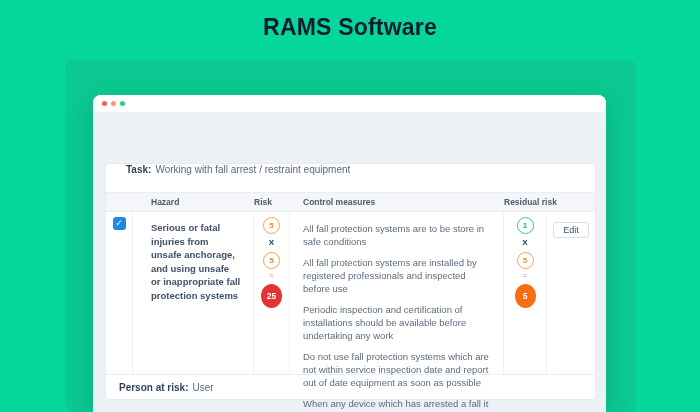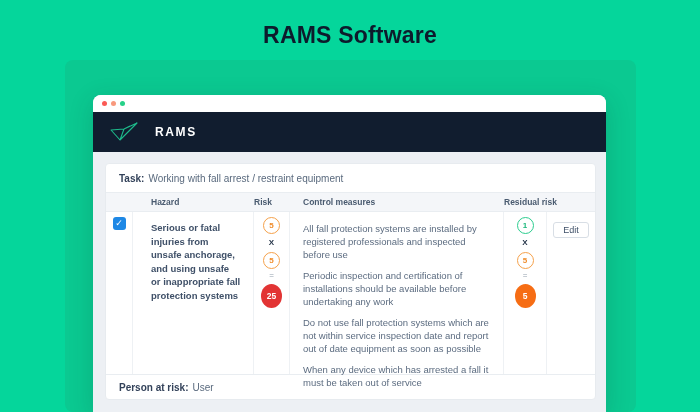--- a/index.html
+++ b/index.html
@@ -1,40 +1,40 @@
 <!DOCTYPE html>
 <html><head>
 <meta charset="utf-8">
 <style>
   * { margin:0; padding:0; box-sizing:border-box; }
   html,body { width:700px; height:412px; overflow:hidden; }
   body { font-family:"Liberation Sans", sans-serif; background:#05d69b; position:relative; }
 
-  .page-title { position:absolute; top:22px; left:0; width:700px; text-align:center;
+  .page-title { position:absolute; top:14px; left:0; width:700px; text-align:center;
     font-size:23px; font-weight:bold; color:#0d1b2c; letter-spacing:.2px; }
 
   .backdrop-panel { position:absolute; left:65px; top:60px; width:571px; height:352px;
     background:#0bc991; border-radius:8px; }
 
   .window { position:absolute; left:93px; top:95px; width:513px; height:317px;
     border-radius:8px 8px 0 0; background:#edf0f4; box-shadow:0 6px 24px rgba(4,48,38,.18); overflow:hidden; }
 
   .titlebar { height:17px; background:#ffffff; display:flex; align-items:center; padding-left:9px; gap:4px; }
   .dot { width:5px; height:5px; border-radius:50%; }
   .dot.red { background:#fb5a55; }
   .dot.orange { background:#f8997d; }
   .dot.green { background:#26d189; }
 
   .appbar { height:40px; background:#111d2f; display:flex; align-items:center; padding-left:16px; }
   .brand { color:#ffffff; font-size:12px; font-weight:bold; letter-spacing:1.6px; margin-left:16px; }
 
   .card { position:absolute; left:12px; top:68px; width:491px; height:237px; background:#ffffff;
     border-radius:4px; border:1px solid #e7ebef; }
 
-  .task-row { height:28px; display:flex; align-items:center; padding-left:13px; font-size:10px; color:#5a6a7e; }
+  .task-row { height:28px; display:flex; padding-left:20px; font-size:10px; color:#5a6a7e; }
   .task-row b { color:#33425a; margin-right:4px; }
 
   .thead { height:20px; background:#f4f6f9; border-top:1px solid #e9edf1; border-bottom:1px solid #e9edf1;
     display:flex; align-items:center; font-size:8.5px; font-weight:bold; color:#4a5b70; }
   .trow { height:162px; display:flex; }
   .col { height:100%; border-right:1px solid #eef1f4; }
   .col:last-child { border-right:none; }
   .c-check { width:27px; display:flex; justify-content:center; padding-top:5px; }
   .c-hazard { width:121px; padding:9px 12px 0 18px; }
   .c-risk { width:36px; }
@@ -80,28 +80,20 @@
 <div class="backdrop-panel"></div>
 
 <div class="window">
 
   <div class="titlebar">
     <span class="dot red"></span>
     <span class="dot orange"></span>
     <span class="dot green"></span>
   </div>
 
-  <div class="appbar">
-    <span style="display:inline-flex;">
-      <svg width="30" height="22" viewBox="0 0 30 22" fill="none">
-        <path d="M2 9 L11 19 L28 2 L15 8 Z M15 8 L11 19 M15 8 L2 9 M15 8 L21 5" stroke="#1db98a" stroke-width="1.1" stroke-linejoin="round" fill="none"></path>
-      </svg>
-    </span>
-    <span class="brand">RAMS</span>
-  </div>
 
   <div class="card">
 
     <div class="task-row">
       <b>Task:</b>
       <span>Working with fall arrest / restraint equipment</span>
     </div>
 
     <div class="thead">
       <span class="h-hazard">Hazard</span>
@@ -126,20 +118,21 @@
         <div class="calc">
           <div class="circle o">5</div>
           <div class="op-x">X</div>
           <div class="circle o">5</div>
           <div class="op-eq">=</div>
           <div class="score red">25</div>
         </div>
       </div>
 
       <div class="col c-control control-text">
+        <p>All fall protection systems are to be store in safe conditions</p>
         <p>All fall protection systems are installed by registered professionals and inspected before use</p>
         <p>Periodic inspection and certification of installations should be available before undertaking any work</p>
         <p>Do not use fall protection systems which are not within service inspection date and report out of date equipment as soon as possible</p>
         <p>When any device which has arrested a fall it must be taken out of service</p>
       </div>
 
       <div class="col c-residual">
         <div class="calc">
           <div class="circle g">1</div>
           <div class="op-x">X</div>

